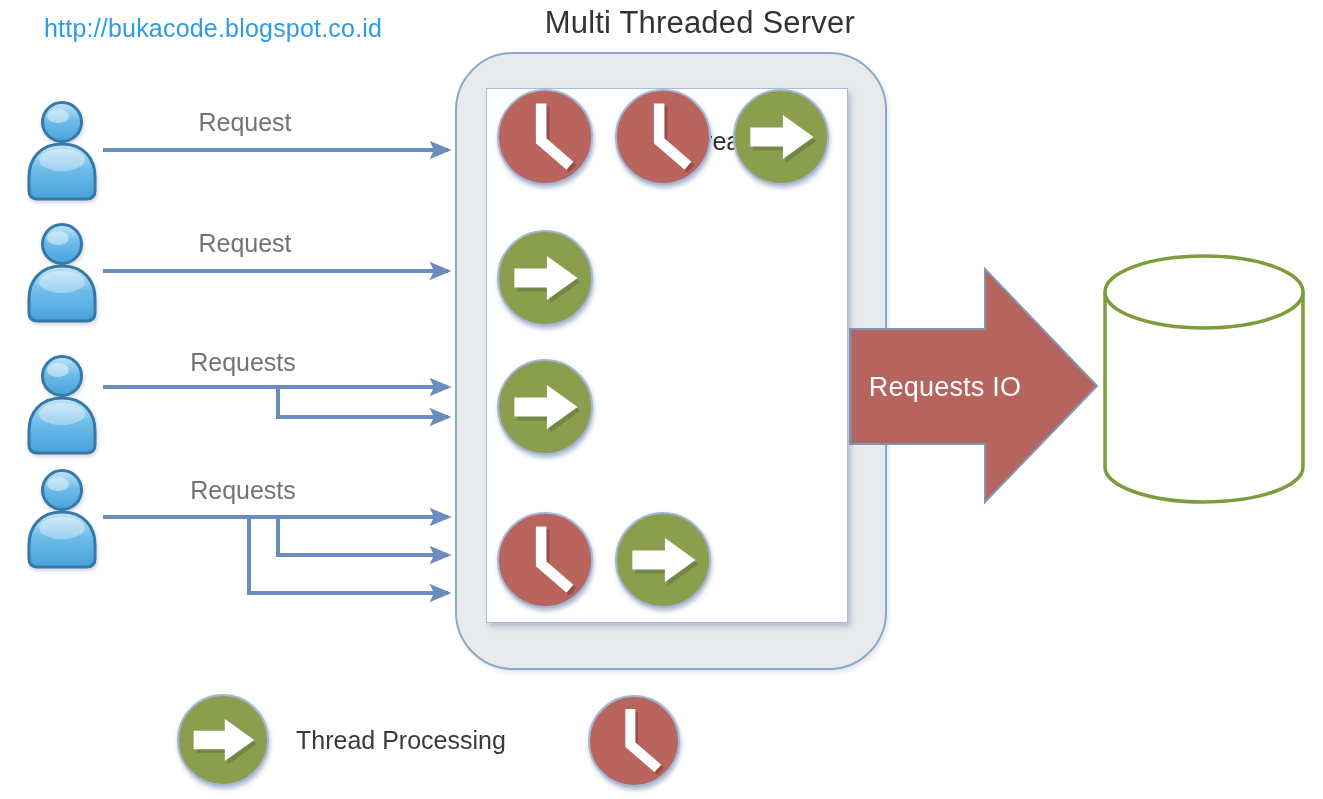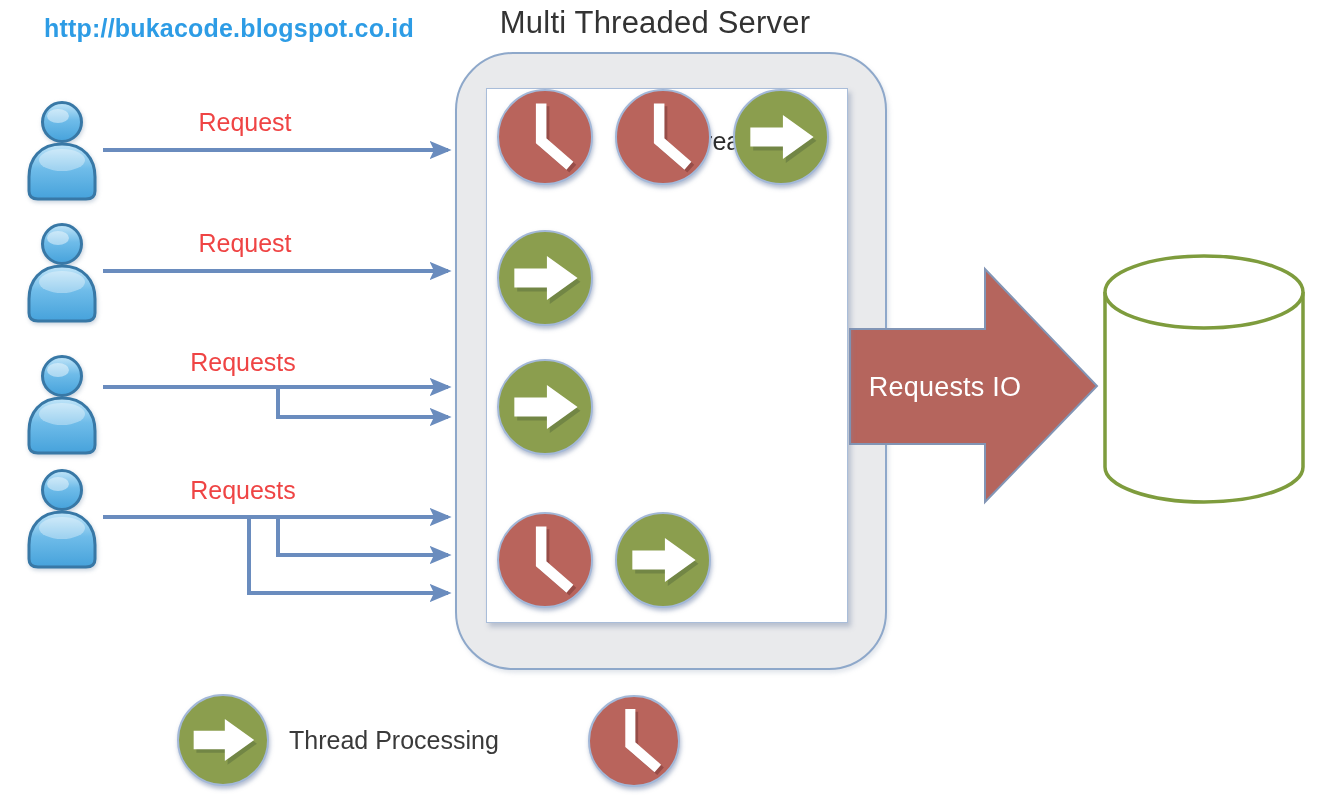--- a/index.html
+++ b/index.html
@@ -11,23 +11,23 @@
     --server-box-border:#8EA8CA;
     --database-outline-green:#7E9C3D;
     --watermark-blue:#2D9CE5;
     --text-dark:#3A3A3A;
   }
   *{margin:0;padding:0;box-sizing:border-box}
   html,body{background:#fff}
   body{font-family:"Liberation Sans",sans-serif;}
   .canvas{position:relative;width:1323px;height:799px;background:#fff;overflow:hidden}
 
-  .watermark{position:absolute;left:44px;top:14px;font-size:25px;font-weight:700;
+  .watermark{position:absolute;left:44px;top:14px;font-size:25px;font-weight:400;
     color:var(--watermark-blue);text-decoration:none;letter-spacing:.2px}
-  .title{position:absolute;left:455px;top:5px;width:400px;text-align:center;
+  .title{position:absolute;left:455px;top:5px;width:400px;text-align:right;
     font-size:31px;color:#333;letter-spacing:.2px}
 
   
   .server-box{position:absolute;left:455px;top:52px;width:432px;height:618px;
     background:var(--server-box-fill);border:2px solid var(--server-box-border);
     border-radius:58px;box-shadow:2px 3px 4px rgba(140,155,180,.25)}
   .pool-box{position:absolute;left:486px;top:88px;width:362px;height:535px;
     background:#fff;border:1.5px solid #A9BDD9;
     box-shadow:3px 4px 5px rgba(125,140,170,.45)}
   .pool-title{position:absolute;left:168px;top:38px;width:176px;text-align:center;
@@ -51,26 +51,26 @@
   .connector{stroke:var(--connector-blue);stroke-width:4;fill:none}
   .ah-fill{fill:var(--connector-blue)}
   .blk{fill:var(--blocking-arrow-red);stroke:#8295B5;stroke-width:2}
   .cyl{stroke:var(--database-outline-green);stroke-width:3.5;fill:#fff}
 
   .blocking-label{position:absolute;left:852px;top:362px;width:186px;height:50px;
     display:flex;align-items:center;justify-content:center;
     color:#fff;font-size:27px;letter-spacing:.2px}
 
   .request-label{position:absolute;transform:translate(-50%,-50%);
-    font-size:25px;color:#ef4444;white-space:nowrap}
+    font-size:25px;color:#737373;white-space:nowrap}
 
   .user{position:absolute;width:80px;height:104px;filter:drop-shadow(1px 2px 2px rgba(100,130,160,.35))}
   .user svg{width:100%;height:100%;display:block}
 
-  .legend-item{position:absolute;display:flex;align-items:center;gap:20px}
+  .legend-item{position:absolute;display:flex;align-items:center;gap:27px}
   .legend-circle{width:92px;height:92px}
   .legend-label{font-size:25px;color:var(--text-dark);white-space:nowrap}
   .defs-holder{position:absolute;width:0;height:0;overflow:hidden}
 </style>
 </head>
 <body>
 
 <svg class="defs-holder" aria-hidden="true">
   <defs>
     <linearGradient id="persongrad" x1="0" y1="0" x2="0" y2="1">

